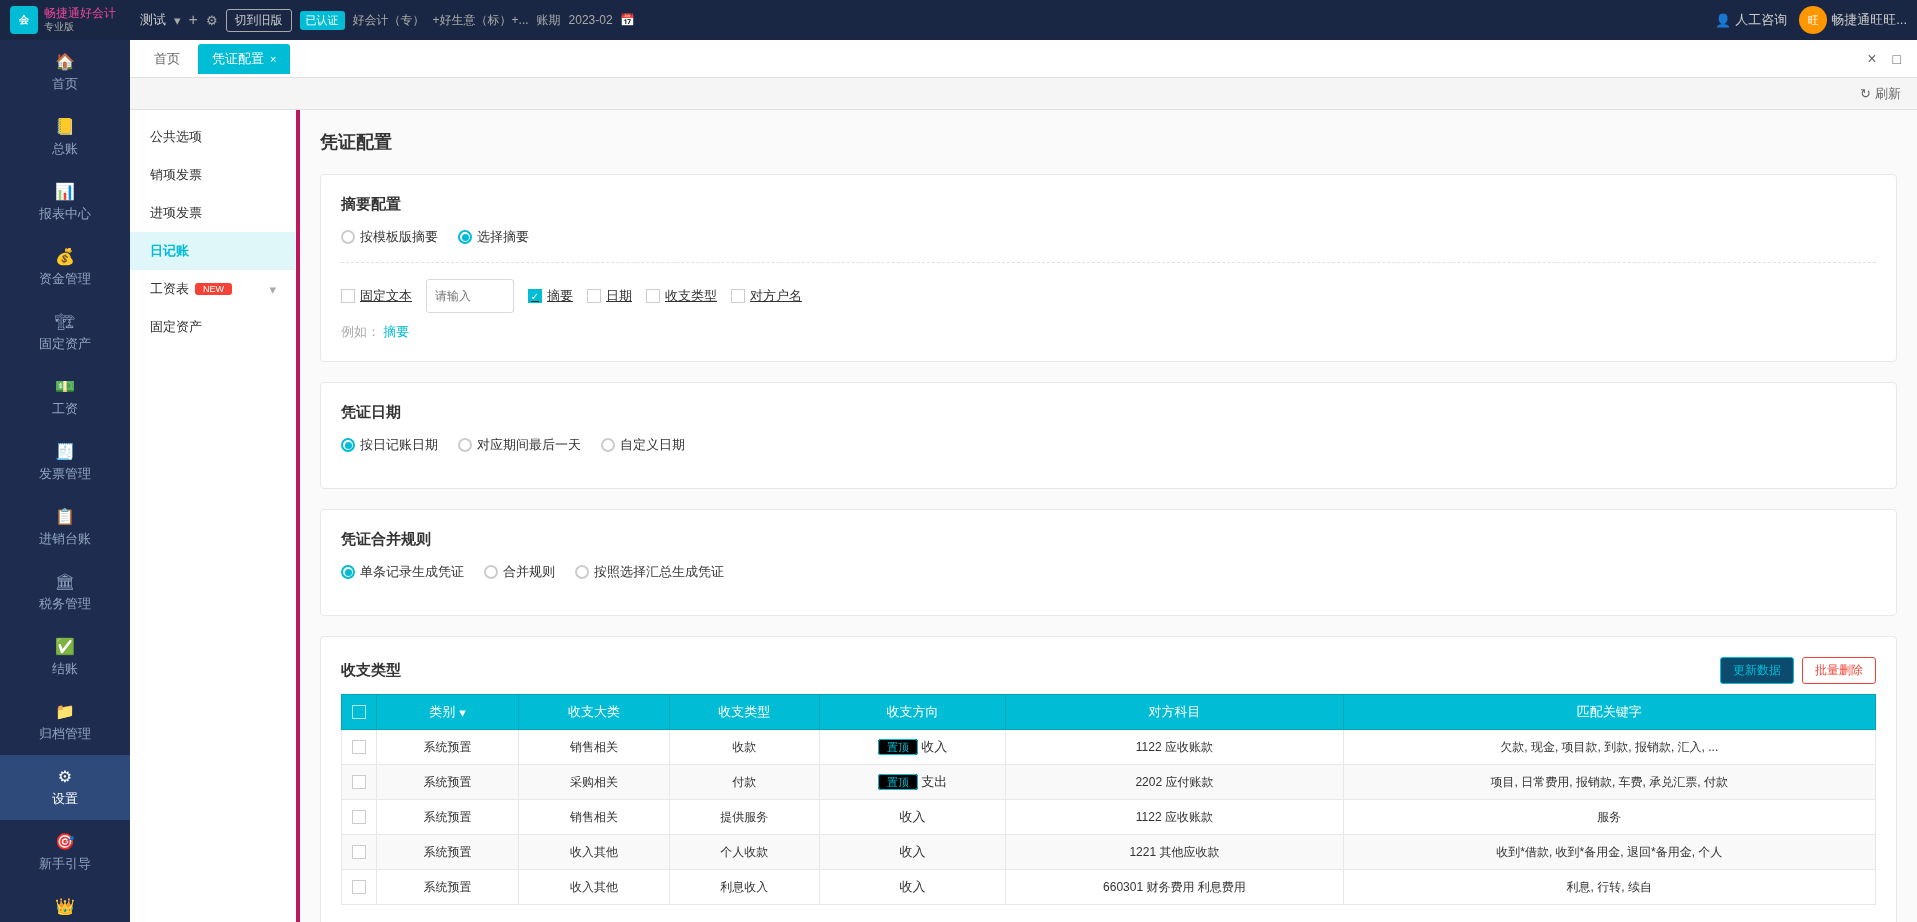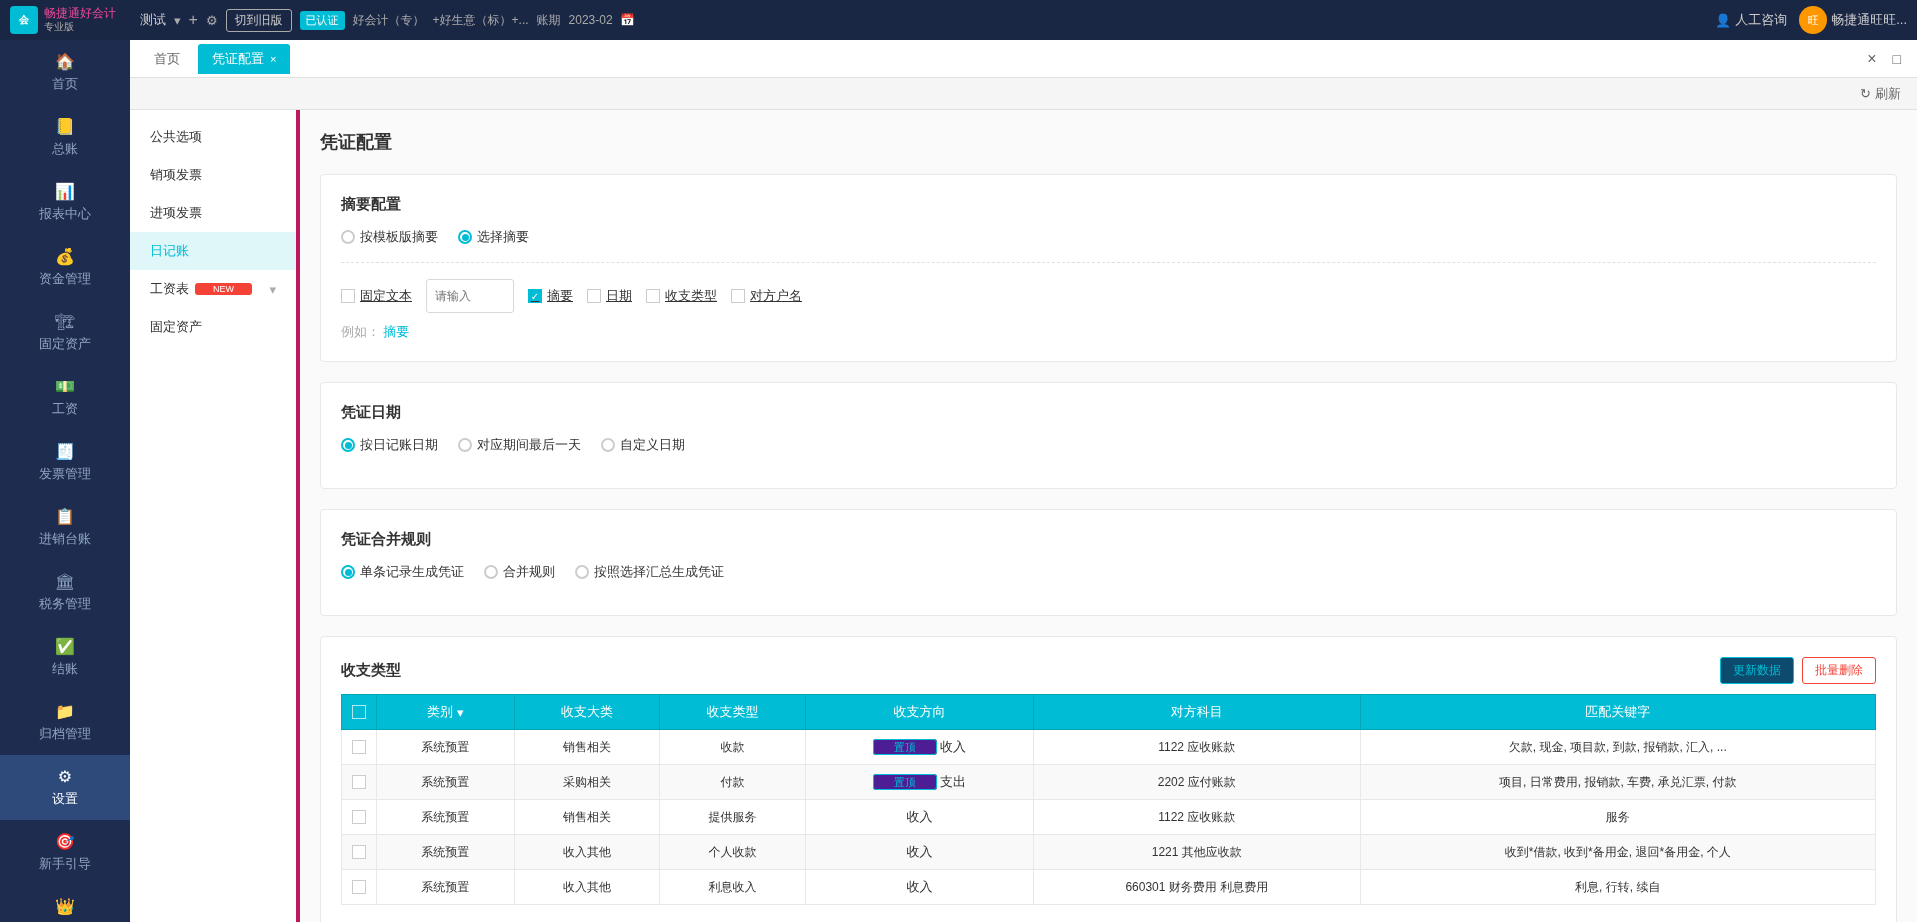--- a/index.html
+++ b/index.html
@@ -162,26 +162,26 @@
     }
     .left-nav-item {
       padding: 10px 20px;
       cursor: pointer;
       font-size: 13px;
       color: #333;
       display: flex;
       align-items: center;
       gap: 6px;
     }
-    .left-nav-item.active { background: #e0f7fa; color: #00bcd4; font-weight: normal; }
+    .left-nav-item.active { background: #e0f7fa; color: #00bcd4; font-weight: bold; }
     .new-badge {
       background: #f44336;
       color: white;
       font-size: 9px;
-      padding: 1px 18px;
+      padding: 1px 8px;
       border-radius: 3px;
     }
     .left-nav-expand { color: #aaa; margin-left: auto; }
 
     
     .main-panel {
       flex: 1;
       overflow-y: auto;
       padding: 20px;
       background: #fafafa;
@@ -310,24 +310,24 @@
       padding: 8px 10px;
       text-align: center;
       border: 1px solid #e8e8e8;
       color: #333;
       font-size: 12px;
     }
     .data-table tr:nth-child(even) td { background: #f9f9f9; }
     .th-sort { display: flex; align-items: center; justify-content: center; gap: 4px; }
 
     .tag-cyan {
-      background: #4c1d95;
+      background: #000000;
       color: #00bcd4;
       border: 1px solid #00bcd4;
-      padding: 1px 20px;
+      padding: 1px 8px;
       border-radius: 3px;
       font-size: 11px;
     }
 
     .col-header-checkbox { width: 30px; }
     .checkbox-th {
       display: flex; align-items: center; justify-content: center;
     }
     .th-checkbox {
       width: 14px; height: 14px;

